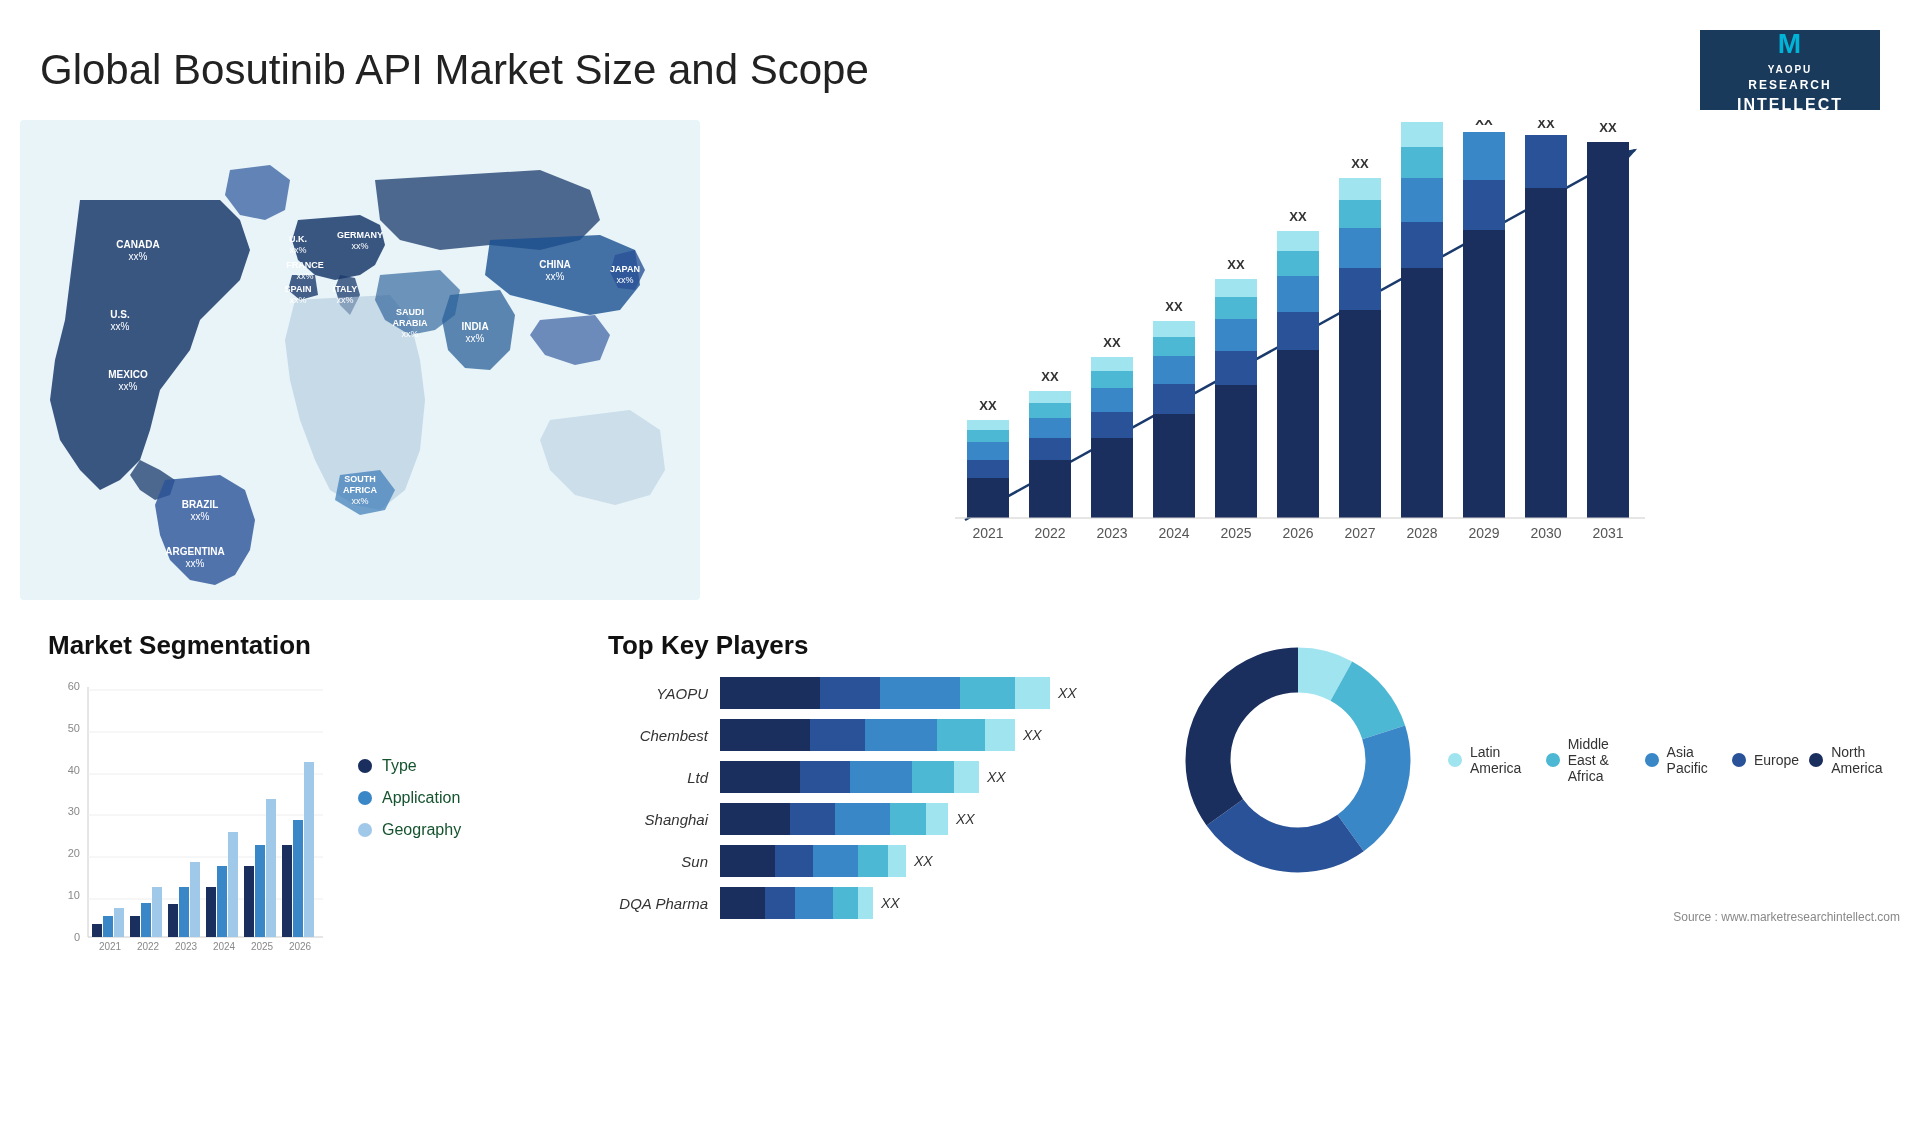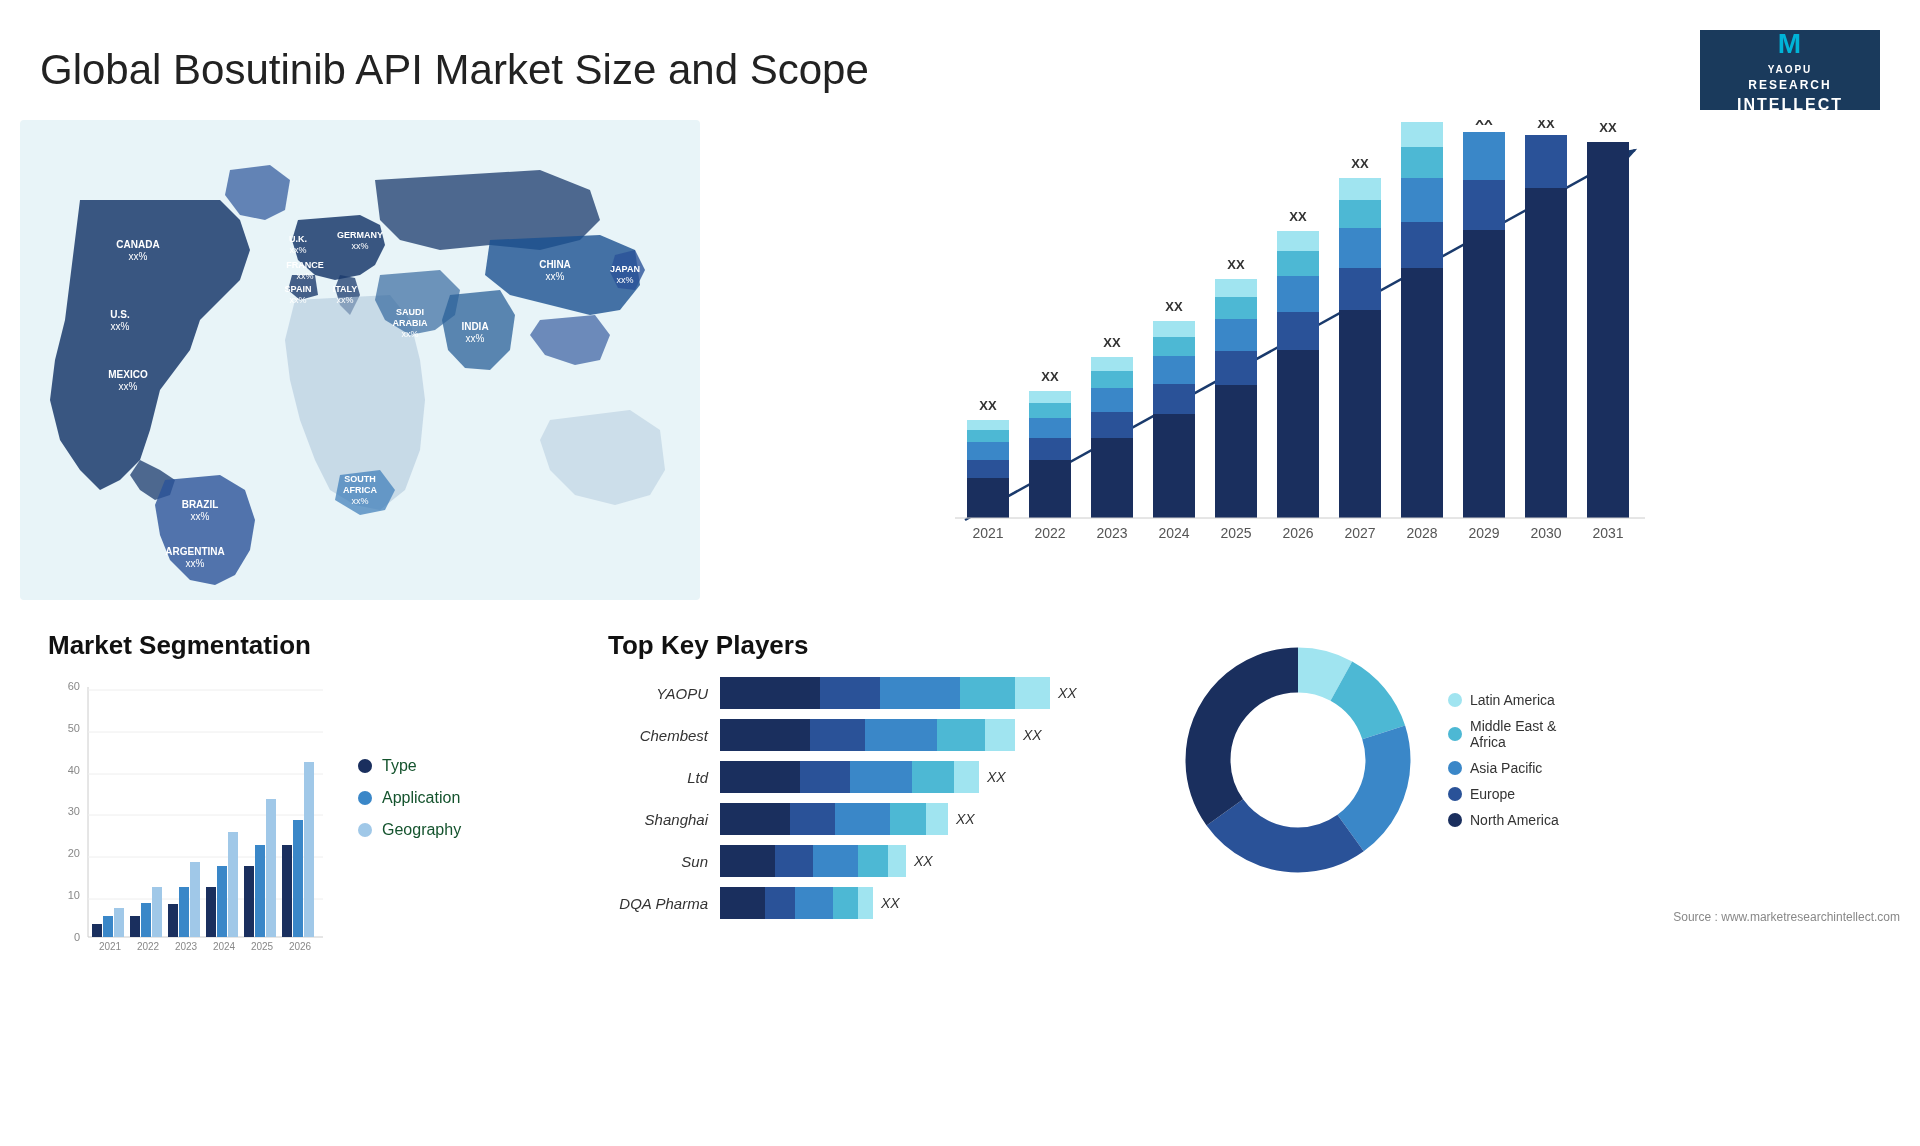--- a/index.html
+++ b/index.html
@@ -130,21 +130,20 @@
       display: flex;
       align-items: center;
       gap: 20px;
     }
     .donut-wrap {
       width: 260px;
       height: 260px;
     }
     .regional-legend {
       display: flex;
-      flex-direction: column;
       gap: 10px;
     }
     .reg-legend-item {
       display: flex;
       align-items: center;
       gap: 8px;
       font-size: 14px;
       color: #333;
     }
     .reg-dot {

